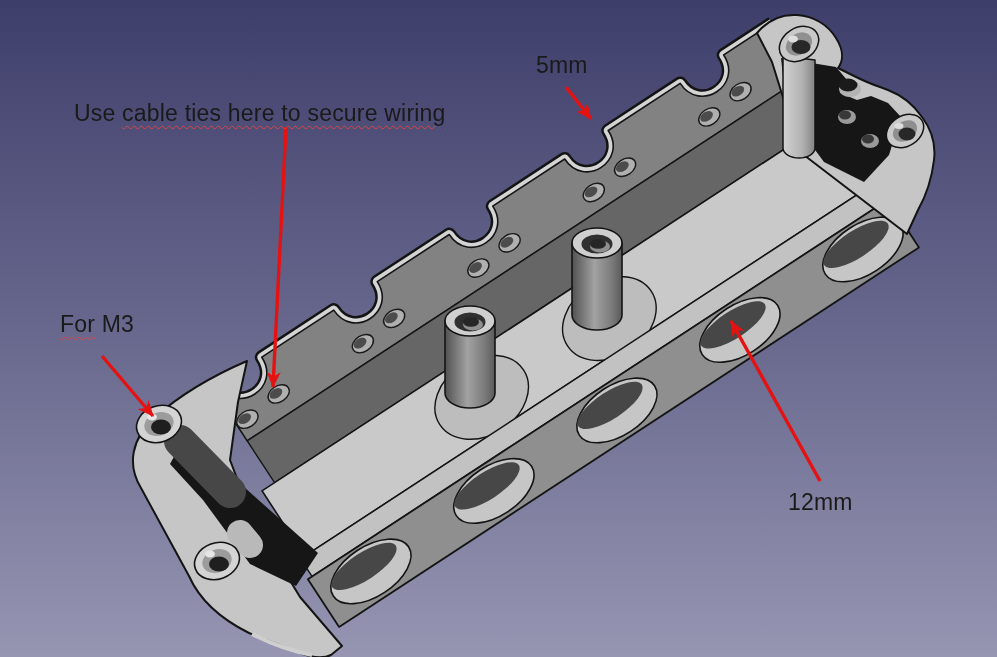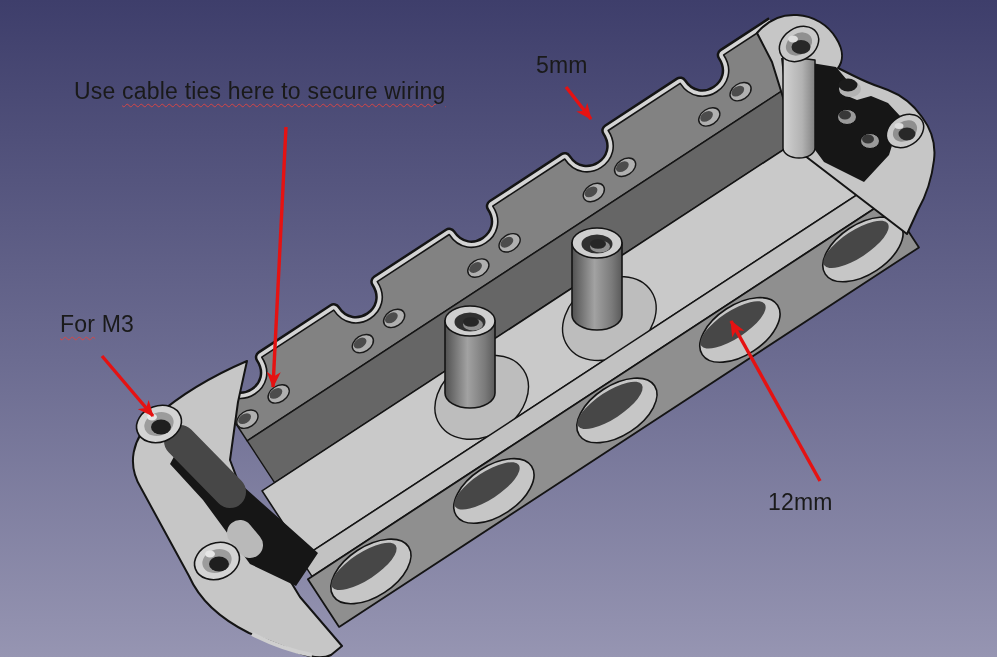--- a/index.html
+++ b/index.html
@@ -210,25 +210,25 @@
   </g>
 
   <g stroke-width="3.4" fill="none">
     <line x1="286" y1="127" x2="273" y2="387" marker-end="url(#ah)" stroke="#e51212"></line>
     <line x1="566" y1="87" x2="591" y2="119" marker-end="url(#ah)" stroke="#e51212"></line>
     <line x1="102" y1="356" x2="153" y2="416" marker-end="url(#ah)" stroke="#e51212"></line>
     <line x1="820" y1="481" x2="731" y2="321" marker-end="url(#ah)" stroke="#e51212"></line>
   </g>
 </svg>
 
-  <div class="lbl" style="left:74px;top:78px">
+  <div class="lbl" style="left:74px;top:100px">
     <span>Use </span><span class="sq">cable ties here to secure wiring</span>
   </div>
   <div class="lbl" style="left:536px;top:52px">
     <span>5mm</span>
   </div>
   <div class="lbl" style="left:60px;top:311px">
     <span class="sq">For</span><span> M3</span>
   </div>
-  <div class="lbl" style="left:768px;top:489px">
+  <div class="lbl" style="left:788px;top:489px">
     <span>12mm</span>
   </div>
 </div>
 
 </body></html>

